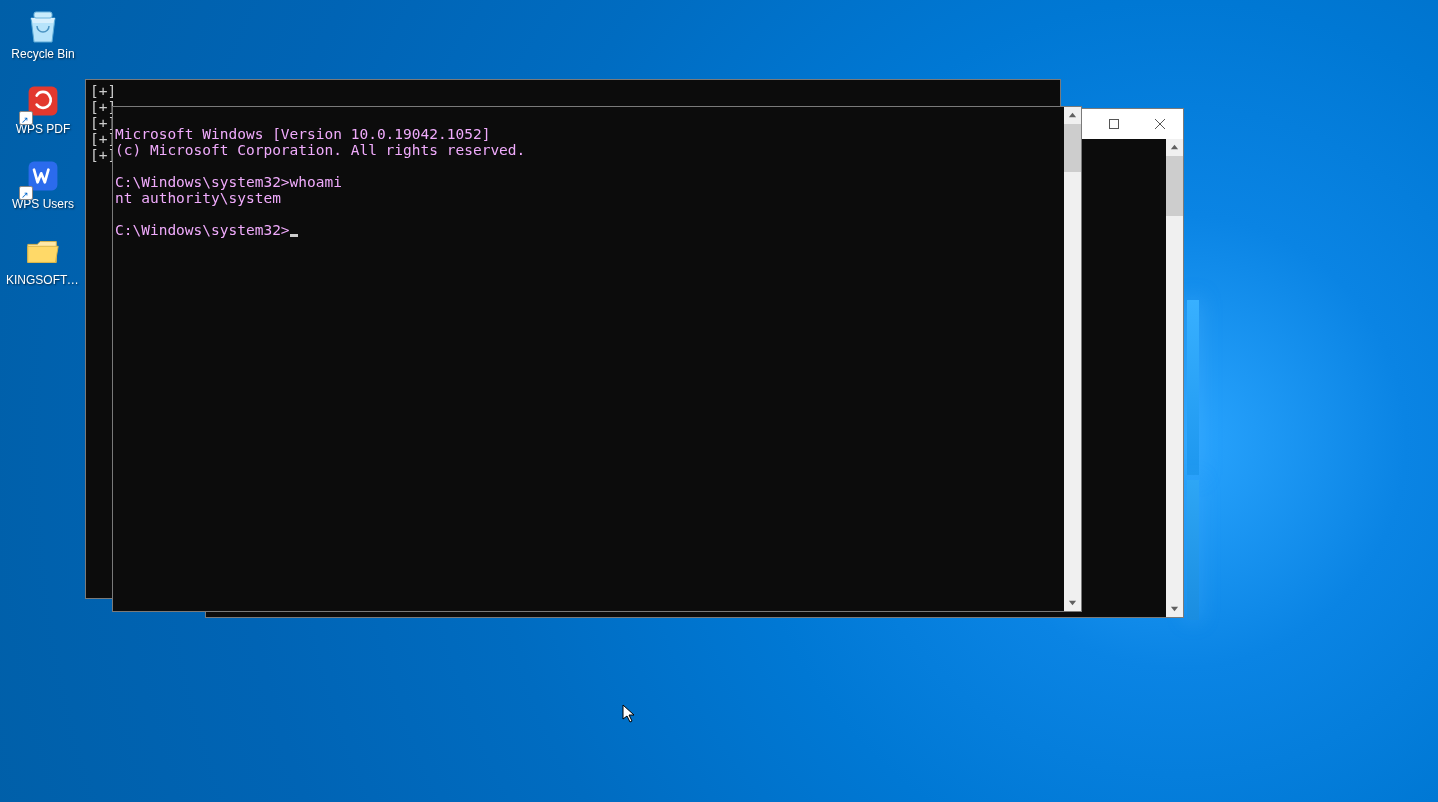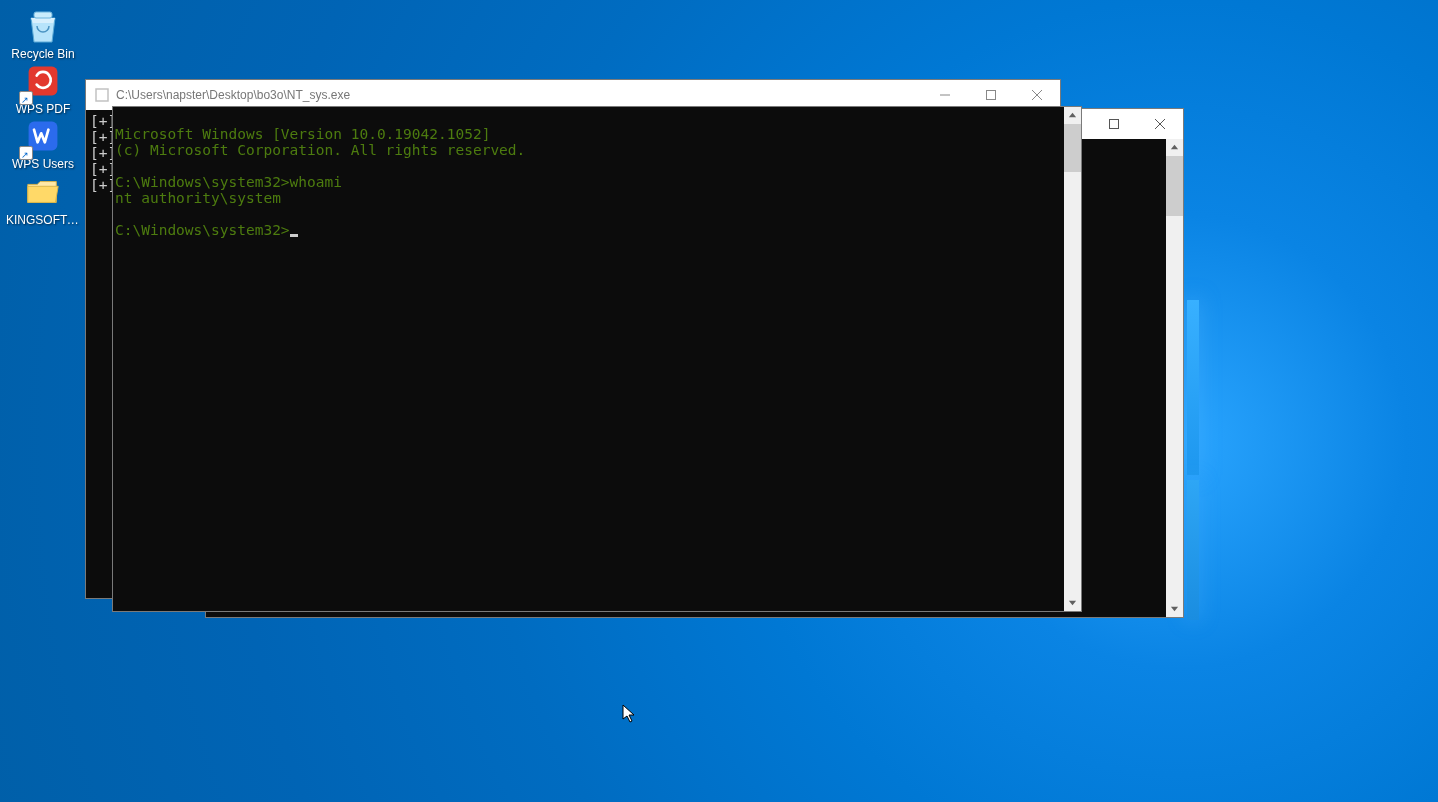--- a/index.html
+++ b/index.html
@@ -4,21 +4,21 @@
 <style>
 * { margin: 0; padding: 0; box-sizing: border-box; }
 html, body { width: 1438px; height: 802px; overflow: hidden; font-family: "Segoe UI", Tahoma, sans-serif; }
 
 body {
   background: radial-gradient(circle at 82% 55%, #2aa5ff 0%, #0a84e4 18%, #0078d4 35%, #006cc1 55%, #0064b5 75%, #005fa8 100%);
   position: relative;
 }
 
 .desktop-icons {
-  position: absolute; top: 6px; left: 6px; display: flex; flex-direction: column; width: 74px; justify-content: center;
+  position: absolute; top: 6px; left: 6px; display: flex; flex-direction: column; gap: 20px; width: 74px; justify-content: center;
 }
 .desktop-item { display: flex; flex-direction: column; align-items: center; cursor: pointer; }
 .desktop-item .icon-box { width: 40px; height: 40px; display:flex; align-items:center; justify-content:center; }
 .desktop-item .label { color:#fff; font-size:12px; text-align:center; margin-top:2px; text-shadow: 1px 1px 2px rgba(0,0,0,.6); line-height:1.1; width:74px; white-space:nowrap; overflow:hidden; text-overflow:ellipsis;}
 .shortcut-arrow { position:relative; }
 .shortcut-arrow::after{
   content:""; position:absolute; left:-4px; bottom:-4px; width:12px; height:12px; background:#fff; border:1px solid #888; border-radius:2px;
 }
 .shortcut-arrow::before{
   content:"↗"; position:absolute; left:-2px; bottom:-4px; font-size:9px; color:#0066cc; z-index:2;
@@ -145,53 +145,29 @@
           </svg></div>
       <div class="sb-track"><div class="sb-thumb" style="top:0;height:60px"></div></div>
       <div class="sb-btn"><svg viewBox="0 0 10 10">
             <path d="M1 3 L5 8 L9 3 Z"></path>
           </svg></div>
     </div>
   </div>
 </div>
 
 <div class="window inactive win1" style="z-index:3;">
-  <div class="titlebar">
-    <span class="tb-icon">
-      <svg width="14" height="14" viewBox="0 0 14 14">
-          <rect x="1" y="1" width="12" height="12" fill="none" stroke="#999" stroke-width="1.5"></rect>
-        </svg>
-    </span>
-    <span class="tb-title">C:\Users\napster\Desktop\bo3o\NT_sys.exe</span>
-    <span class="tb-spacer"></span>
-    <div class="tb-btn">
-        <svg viewBox="0 0 10 10">
-          <path d="M0 5 H10" stroke="#888" stroke-width="1"></path>
-        </svg>
-      </div>
-    <div class="tb-btn">
-        <svg viewBox="0 0 10 10">
-          <rect x="0.5" y="0.5" width="9" height="9" fill="none" stroke="#888" stroke-width="1"></rect>
-        </svg>
-      </div>
-    <div class="tb-btn close">
-        <svg viewBox="0 0 10 10">
-          <path d="M0 0 L10 10 M10 0 L0 10" stroke="#888" stroke-width="1"></path>
-        </svg>
-      </div>
-  </div>
   <div class="win1-body"><span>[+]</span>
 <span>[+]</span>
 <span>[+]</span>
 <span>[+]</span>
 <span>[+]</span></div>
 </div>
 
 <div class="window win3">
-  <div class="console-body" style="padding:3px 0 0 2px;color:#4d7c0f;">
+  <div class="console-body" style="padding:3px 0 0 2px;color:#f0abfc;">
 <span>Microsoft Windows [Version 10.0.19042.1052]</span>
 <span>(c) Microsoft Corporation. All rights reserved.</span>
 <span></span>
 <span>C:\Windows\system32&gt;whoami</span>
 <span>nt authority\system</span>
 <span></span>
 <span>C:\Windows\system32&gt;</span><span class="cursor-block"></span>
     <div class="scrollbar-v">
       <div class="sb-btn"><svg viewBox="0 0 10 10">
             <path d="M1 7 L5 2 L9 7 Z"></path>

